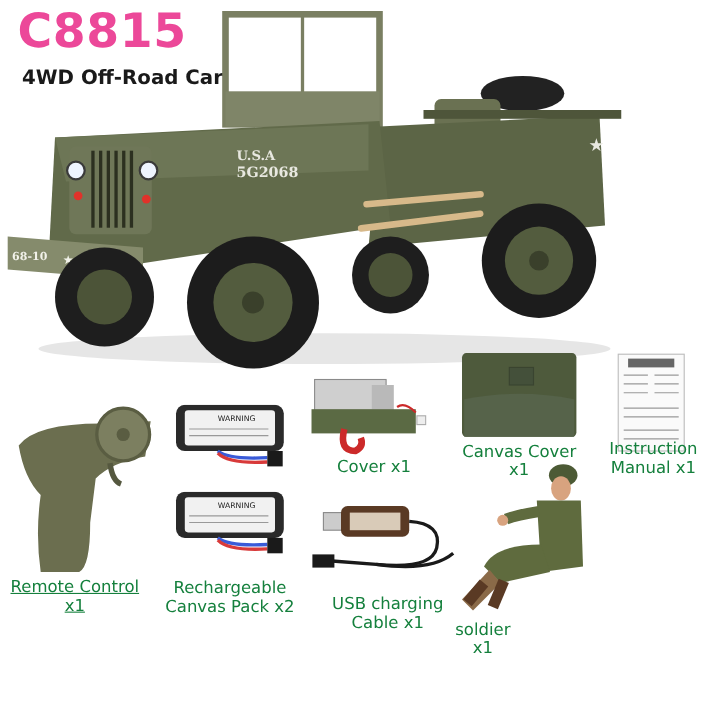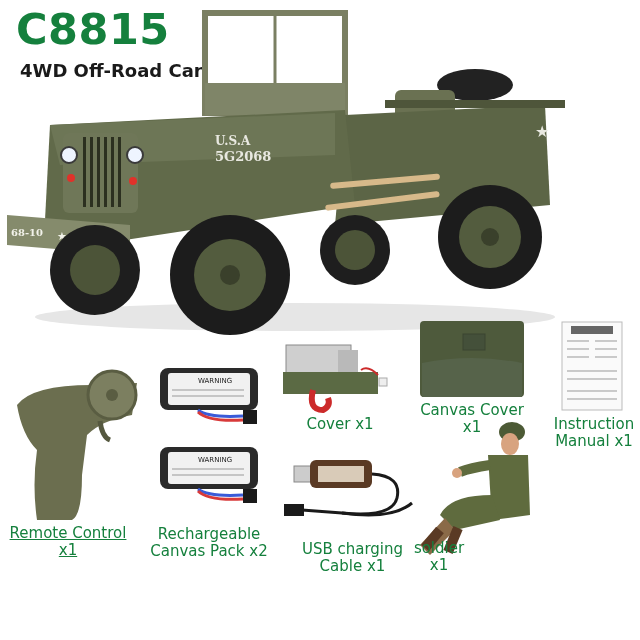--- a/index.html
+++ b/index.html
@@ -1,18 +1,18 @@
 <!DOCTYPE html>
 <html><head>
 <meta charset="utf-8">
 <style>
   html, body { margin:0; padding:0; background:#ffffff; }
   body { width:640px; height:640px; position:relative; overflow:hidden; font-family:"DejaVu Sans", sans-serif; color:#1a1a1a; }
   .abs { position:absolute; }
-  .title { left:16px; top:4px; font-size:43px; font-weight:bold; letter-spacing:0.5px; color:#15803d; font-family:"DejaVu Sans", sans-serif; }
+  .title { left:16px; top:4px; font-size:43px; font-weight:bold; letter-spacing:0.5px; color:#ec4899; font-family:"DejaVu Sans", sans-serif; }
   .subtitle { left:20px; top:60px; font-size:18px; font-weight:bold; color:#1a1a1a;text-align:center; }
   .label { font-size:15px; color:#15803d; text-align:center; line-height:17px; white-space:pre-line; }
   svg { display:block; }
 </style>
 </head>
 <body>
 
 <div class="abs title">C8815</div>
 <div class="abs subtitle">4WD Off-Road Car</div>
 
@@ -146,21 +146,21 @@
         <line x1="34" y1="28" x2="56" y2="28"></line>
       <line x1="6" y1="36" x2="28" y2="36"></line>
         <line x1="34" y1="36" x2="56" y2="36"></line>
       <line x1="6" y1="50" x2="56" y2="50"></line>
         <line x1="6" y1="58" x2="56" y2="58"></line>
       <line x1="6" y1="70" x2="56" y2="70"></line>
         <line x1="6" y1="78" x2="56" y2="78"></line>
     </g>
   </svg>
 </div>
-<div class="abs label" style="left:548px;top:416px;width:92px;">Instruction
+<div class="abs label" style="left:548px;top:400px;width:92px;">Instruction
 Manual x1</div>
 
 <div class="abs" style="left:282px;top:458px;width:140px;height:70px;">
   <svg width="140" height="70" viewBox="0 0 140 70">
     <rect x="12" y="8" width="18" height="16" fill="#ccc" stroke="#888"></rect>
     <rect x="28" y="2" width="62" height="28" rx="6" fill="#5a3a24"></rect>
     <rect x="36" y="8" width="46" height="16" fill="#d9cbb8"></rect>
     <path d="M90 16 Q120 18 115 40 Q110 60 60 55 L20 52" stroke="#1a1a1a" stroke-width="3" fill="none"></path>
     <path d="M60 55 Q110 62 130 45" stroke="#1a1a1a" stroke-width="3" fill="none"></path>
     <rect x="2" y="46" width="20" height="12" fill="#1a1a1a"></rect>
@@ -175,13 +175,13 @@
     <ellipse cx="110" cy="24" rx="9" ry="11" fill="#d8a37f"></ellipse>
     <path d="M88 35 L128 35 L130 95 L92 100 Z" fill="#5f6b3e"></path>
     <path d="M90 45 Q70 48 60 52" stroke="#5f6b3e" stroke-width="10" fill="none"></path>
     <circle cx="57" cy="53" r="5" fill="#d8a37f"></circle>
     <path d="M92 75 Q50 75 40 95 L55 110 L100 100 Z" fill="#5f6b3e"></path>
     <path d="M45 98 L20 125 L30 135 L55 110 Z" fill="#8a6a48"></path>
     <path d="M40 110 L25 128" stroke="#5a3a24" stroke-width="10"></path>
     <path d="M58 108 L48 132" stroke="#5a3a24" stroke-width="10"></path>
   </svg>
 </div>
-<div class="abs label" style="left:406px;top:540px;width:66px;">soldier x1</div>
+<div class="abs label" style="left:406px;top:564px;width:66px;">soldier x1</div>
 
 </body></html>

